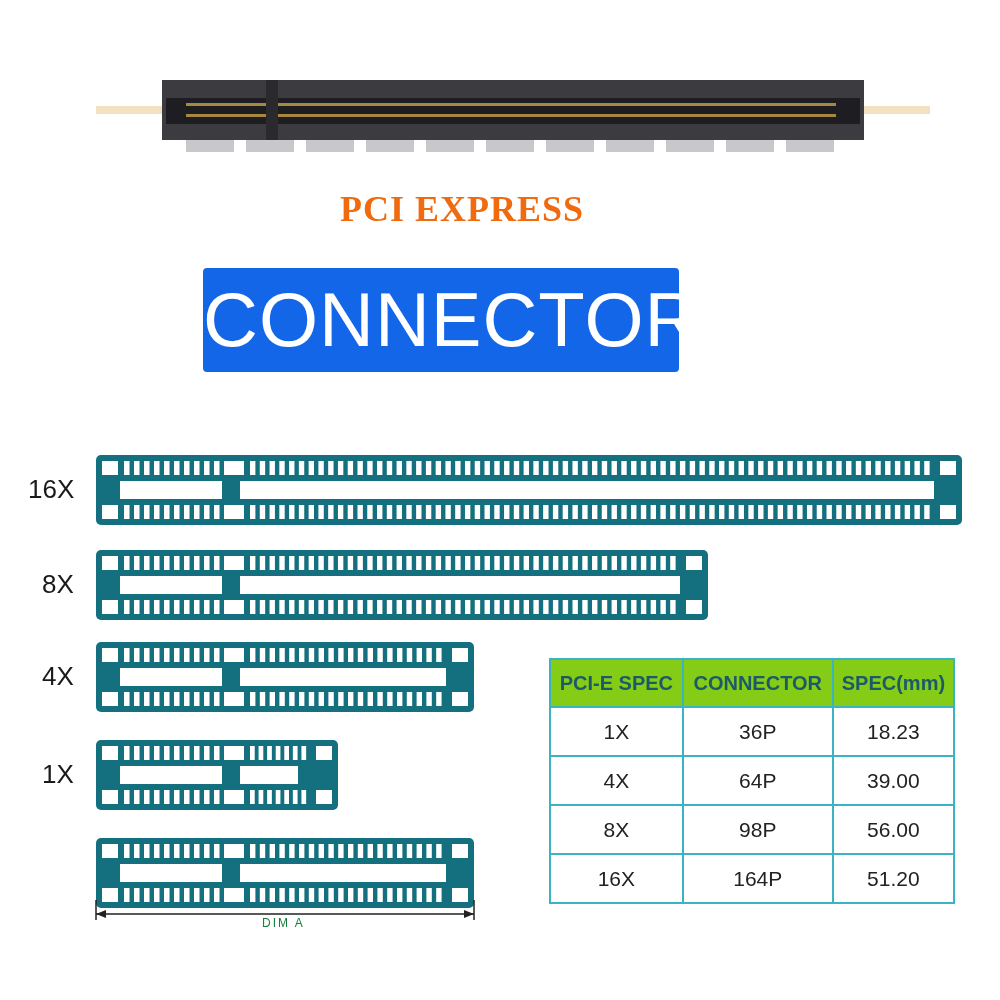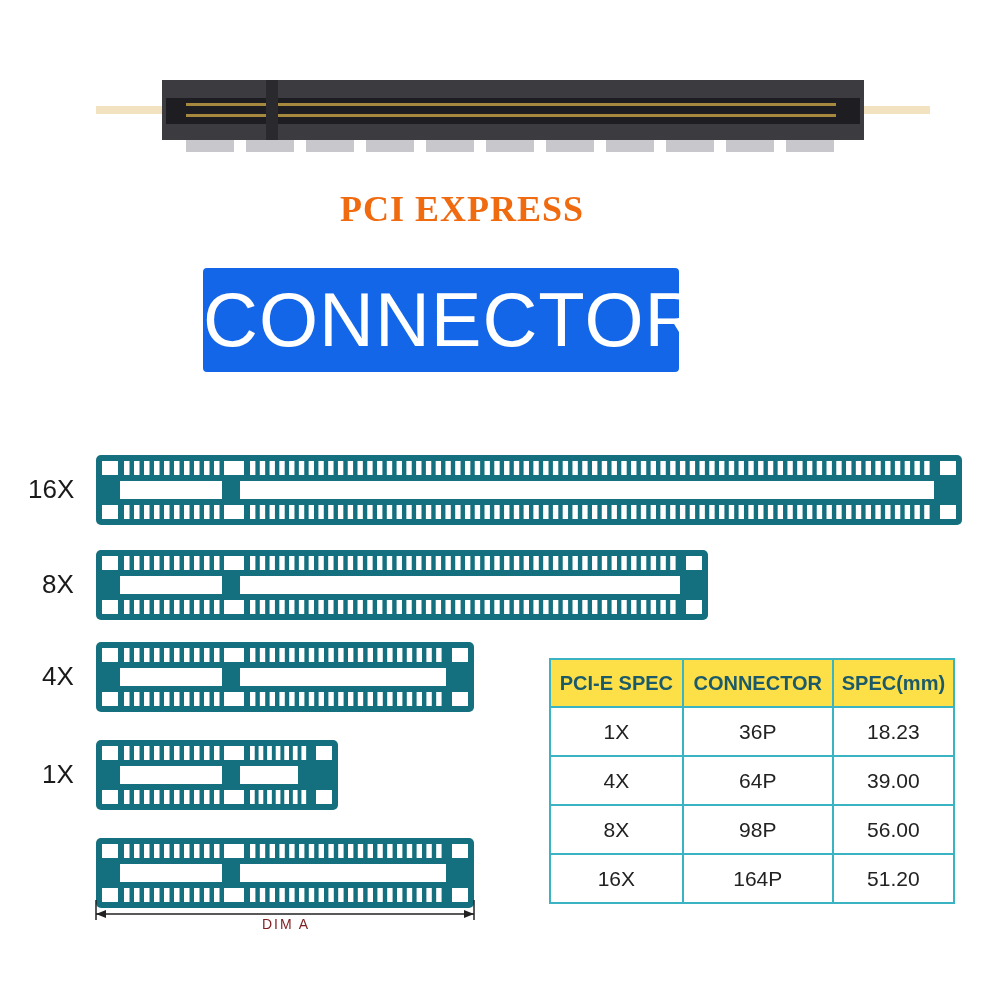--- a/index.html
+++ b/index.html
@@ -4,22 +4,22 @@
 <style>
   html,body{margin:0;padding:0;background:#fff;}
   body{width:1000px;height:1000px;position:relative;overflow:hidden;font-family:"Liberation Sans",sans-serif;}
   .photo{position:absolute;left:96px;top:76px;width:834px;height:80px;}
   .title{position:absolute;left:0;width:852px;top:188px;text-align:center;font-family:"Liberation Serif",serif;font-weight:bold;font-size:36px;letter-spacing:1px;color:#f06a10;padding-left:36px;}
   .banner{position:absolute;left:203px;top:268px;width:476px;height:104px;background:#1466e8;border-radius:4px;color:#fff;text-align:center;font-size:76px;line-height:104px;letter-spacing:1px;}
   .slot-label{position:absolute;font-size:26px;color:#1a1a1a;}
   .slot{position:absolute;}
   .table{position:absolute;left:549px;top:658px;width:406px;border-collapse:collapse;border:2px solid #3ab3c3;}
   .table td,.table th{border:2px solid #3ab3c3;text-align:center;height:47px;font-size:21px;color:#222;padding:0;}
-  .table th{background:#fde047;color:#1c5a6a;font-weight:bold;font-size:20px;height:46px;}
-  .dim-label{position:absolute;left:262px;top:916px;font-size:14px;letter-spacing:2px;color:#7f1d1d;}
+  .table th{background:#84cc16;color:#1c5a6a;font-weight:bold;font-size:20px;height:46px;}
+  .dim-label{position:absolute;left:262px;top:916px;font-size:12px;letter-spacing:2px;color:#15803d;}
 </style>
 </head>
 <body>
 
 <svg class="photo" viewBox="0 0 834 80" width="834" height="80">
   <rect x="0" y="30" width="70" height="8" fill="#f3e2bf"></rect>
   <rect x="764" y="30" width="70" height="8" fill="#f3e2bf"></rect>
   <rect x="66" y="4" width="702" height="60" fill="#3b3b40"></rect>
   <rect x="70" y="22" width="694" height="26" fill="#1e1e22"></rect>
   <g fill="#c9a347">

